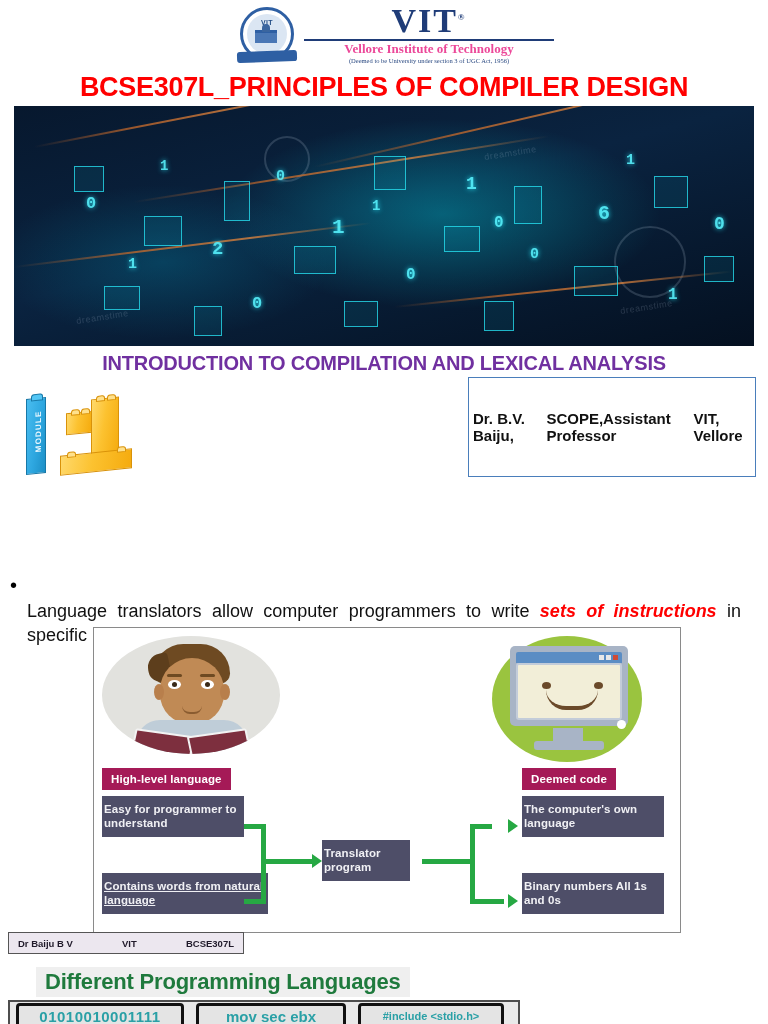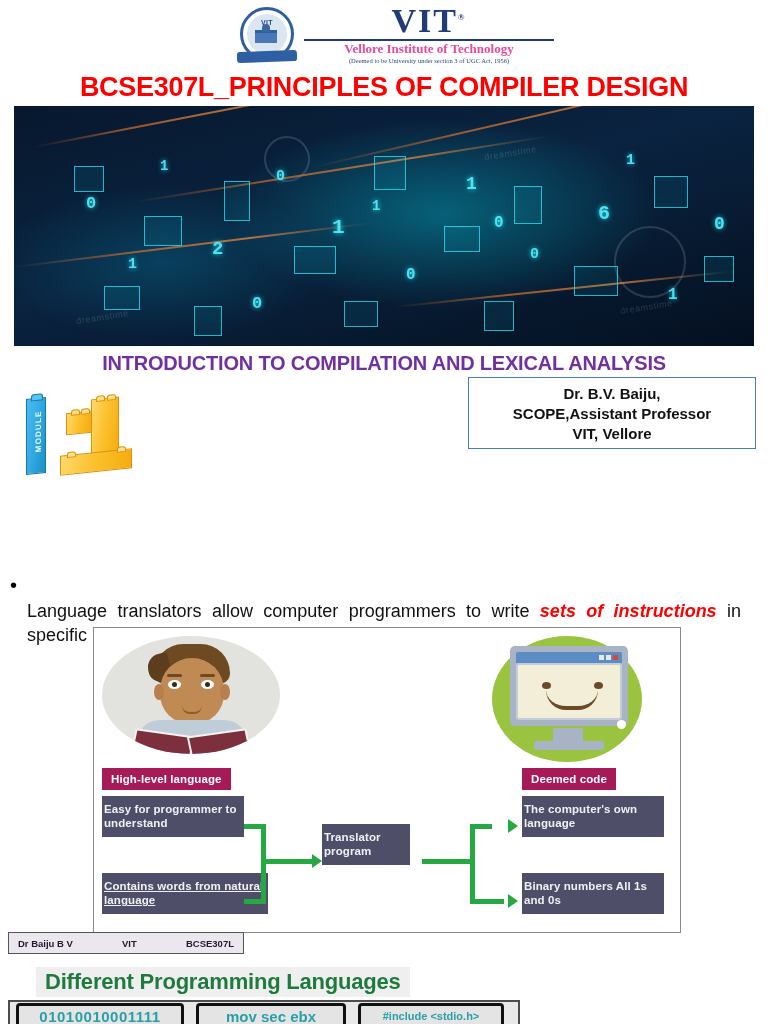--- a/index.html
+++ b/index.html
@@ -106,23 +106,23 @@
 
   
   .subtitle {
     position:absolute; left:0; top:352px; width:768px; text-align:center;
     font-size:20px; font-weight:bold; color:#7030A0;
     letter-spacing:-0.2px;
   }
 
   
   .instructor-box {
-    position:absolute; left:468px; top:377px; width:288px; height:72px;
+    position:absolute; left:468px; top:377px; width:288px; height:100px;
     border:1.5px solid #4a7ebb; background:#ffffff;
-    display:flex; flex-direction:column; align-items:center;
+    display:flex; flex-direction:row; align-items:center;
     justify-content:center; gap:3px; padding: 4px 4px;
   }
   .instructor-line { font-size:15px; font-weight:bold; color:#111; }
 
   
   .module-badge { position:absolute; left:18px; top:390px; width:130px; height:86px; }
   .lego-blue {
     position:absolute; left:8px; top:8px; width:20px; height:76px;
     background:linear-gradient(100deg,#49bdf0 0%, #2ea7e0 55%, #1c8fc6 100%);
     border:1px solid #1778a8; transform: skewY(-6deg);
@@ -441,21 +441,21 @@
     <div class="mon-smile"></div>
     <div class="mon-dot"></div>
     <div class="mon-neck"></div>
     <div class="mon-base"></div>
 
     <div class="lbl-pink" style="left:8px;top:140px;">High-level language</div>
     <div class="lbl-pink" style="left:428px;top:140px;">Deemed code</div>
 
     <div class="box-slate" style="left:8px;top:168px;width:142px;">Easy for programmer to understand</div>
     <div class="box-slate" style="left:8px;top:245px;width:166px;text-decoration:underline;">Contains words from natural language</div>
-    <div class="box-slate" style="left:228px;top:196px;width:88px;">Translator program</div>
+    <div class="box-slate" style="left:228px;top:212px;width:88px;">Translator program</div>
     <div class="box-slate" style="left:428px;top:168px;width:142px;">The computer's own language</div>
     <div class="box-slate" style="left:428px;top:245px;width:142px;">Binary numbers All 1s and 0s</div>
 
     <div class="arrow-seg" style="left:150px;top:196px;width:22px;height:5px;"></div>
     <div class="arrow-seg" style="left:167px;top:196px;width:5px;height:80px;"></div>
     <div class="arrow-seg" style="left:150px;top:271px;width:22px;height:5px;"></div>
     <div class="arrow-seg" style="left:167px;top:231px;width:52px;height:5px;"></div>
     <div class="arrow-head" style="left:218px;top:226px;"></div>
 
     <div class="arrow-seg" style="left:328px;top:231px;width:52px;height:5px;"></div>

